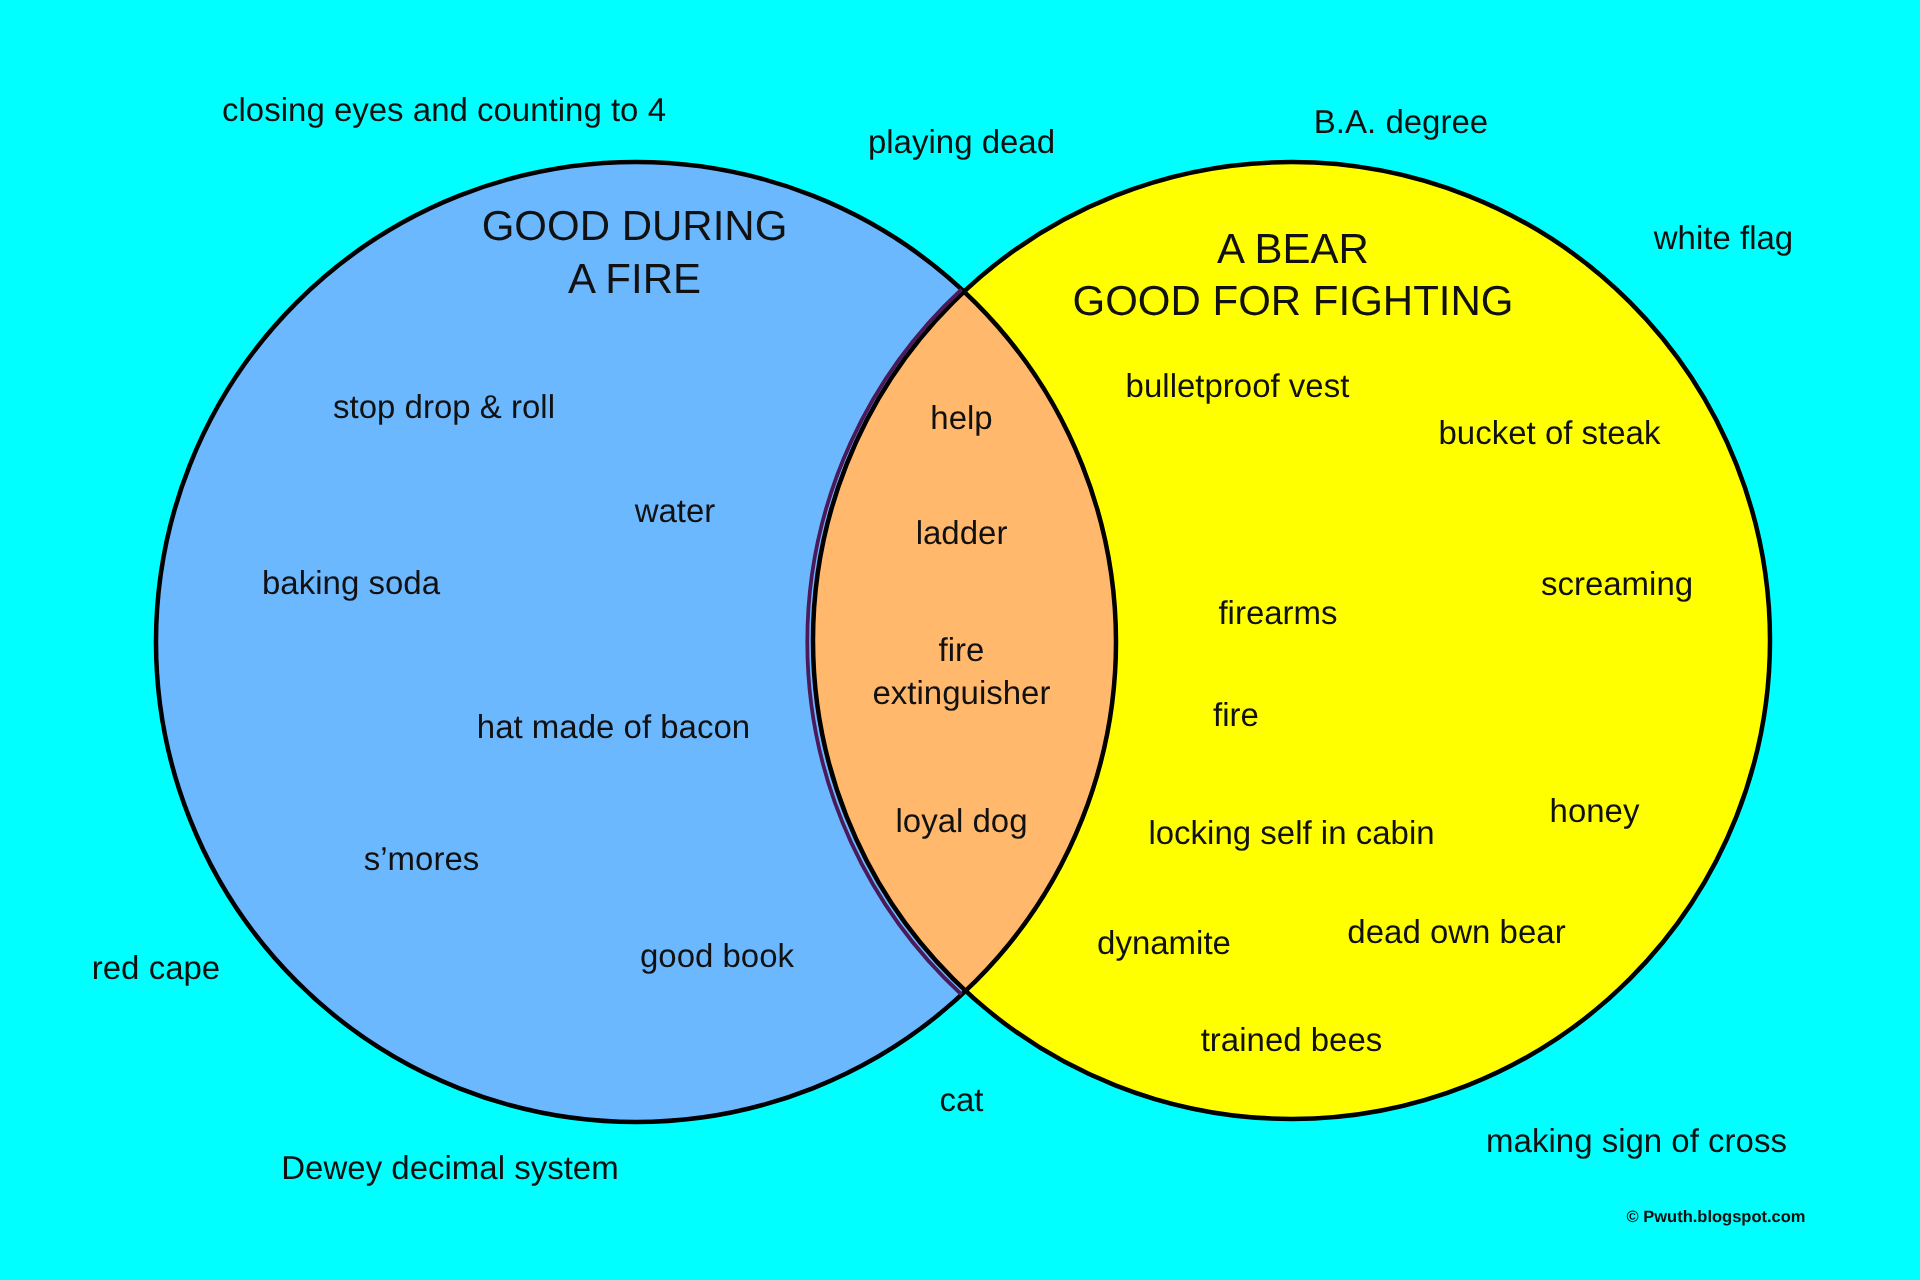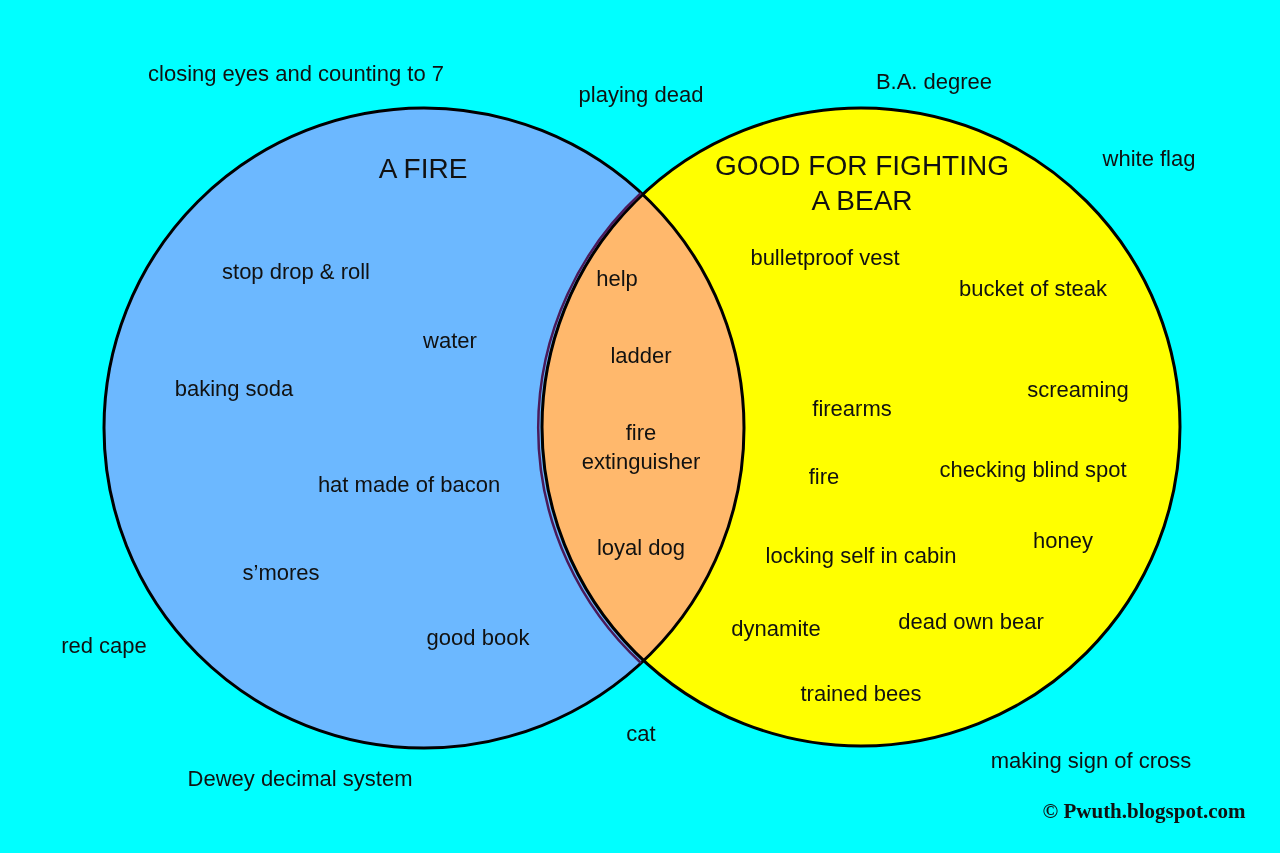--- a/index.html
+++ b/index.html
@@ -1,73 +1,73 @@
 <!DOCTYPE html>
 <html><head>
 <meta charset="utf-8">
 <style>
   html, body { margin:0; padding:0; }
   body { width:1280px; height:853px; overflow:hidden; background:#00ffff; font-family:"Liberation Sans", sans-serif; }
   #stage { position:relative; width:1280px; height:853px; }
   svg { position:absolute; left:0; top:0; }
   .lbl { position:absolute; color:#111; font-size:22px; white-space:nowrap; transform:translate(-50%,-50%); line-height:1.3; text-align:center; }
   .title { font-size:28px; line-height:1.25; }
-  .copy { font-size:21px; font-weight:bold;font-family:Liberation Serif, serif; }
+  .copy { font-size:11px; font-weight:bold; }
 </style>
 </head>
 <body>
 
 <div id="stage">
   <svg width="1280" height="853" viewBox="0 0 1280 853">
     <defs>
       <clipPath id="clipL">
           <circle cx="424" cy="428" r="320"></circle>
         </clipPath>
     </defs>
     <circle cx="424" cy="428" r="320" fill="#6cb8ff"></circle>
     <circle cx="861" cy="427" r="319" fill="#ffff00"></circle>
     <circle cx="861" cy="427" r="319" fill="#ffb86c" clip-path="url(#clipL)"></circle>
     <circle cx="424" cy="428" r="320" fill="none" stroke="#000" stroke-width="3"></circle>
     <circle cx="861" cy="427" r="319" fill="none" stroke="#000" stroke-width="3"></circle>
     <path d="M641 193 A320 320 0 0 0 641 663" fill="none" stroke="#4a1a5a" stroke-width="2.5"></path>
   </svg>
 
   <div class="lbl title" style="left:423px;top:168px">
+    <div>GOOD DURING</div>
     <div>A FIRE</div>
   </div>
   <div class="lbl title" style="left:862px;top:183px">
+    <div>A BEAR</div>
     <div>GOOD FOR FIGHTING</div>
-    <div>A BEAR</div>
   </div>
 
   <div class="lbl" style="left:296px;top:272px">stop drop &amp; roll</div>
   <div class="lbl" style="left:450px;top:341px">water</div>
   <div class="lbl" style="left:234px;top:389px">baking soda</div>
   <div class="lbl" style="left:409px;top:485px">hat made of bacon</div>
   <div class="lbl" style="left:281px;top:573px">s’mores</div>
   <div class="lbl" style="left:478px;top:638px">good book</div>
 
-  <div class="lbl" style="left:617px;top:279px">help</div>
+  <div class="lbl" style="left:641px;top:279px">help</div>
   <div class="lbl" style="left:641px;top:356px">ladder</div>
   <div class="lbl" style="left:641px;top:448px;width:140px;white-space:normal">fire extinguisher</div>
   <div class="lbl" style="left:641px;top:548px">loyal dog</div>
 
   <div class="lbl" style="left:825px;top:258px">bulletproof vest</div>
   <div class="lbl" style="left:1033px;top:289px">bucket of steak</div>
   <div class="lbl" style="left:1078px;top:390px">screaming</div>
   <div class="lbl" style="left:852px;top:409px">firearms</div>
   <div class="lbl" style="left:824px;top:477px">fire</div>
-  <div class="lbl" style="left:1033px;top:470px">checking blind spot</div>
   <div class="lbl" style="left:1063px;top:541px">honey</div>
   <div class="lbl" style="left:861px;top:556px">locking self in cabin</div>
   <div class="lbl" style="left:776px;top:629px">dynamite</div>
   <div class="lbl" style="left:971px;top:622px">dead own bear</div>
   <div class="lbl" style="left:861px;top:694px">trained bees</div>
 
-  <div class="lbl" style="left:296px;top:74px">closing eyes and counting to 7</div>
+  <div class="lbl" style="left:296px;top:74px">closing eyes and counting to 4</div>
   <div class="lbl" style="left:641px;top:95px">playing dead</div>
   <div class="lbl" style="left:934px;top:82px">B.A. degree</div>
   <div class="lbl" style="left:1149px;top:159px">white flag</div>
   <div class="lbl" style="left:104px;top:646px">red cape</div>
   <div class="lbl" style="left:641px;top:734px">cat</div>
   <div class="lbl" style="left:300px;top:779px">Dewey decimal system</div>
   <div class="lbl" style="left:1091px;top:761px">making sign of cross</div>
 
   <div class="lbl copy" style="left:1144px;top:812px">© Pwuth.blogspot.com</div>
 </div>

